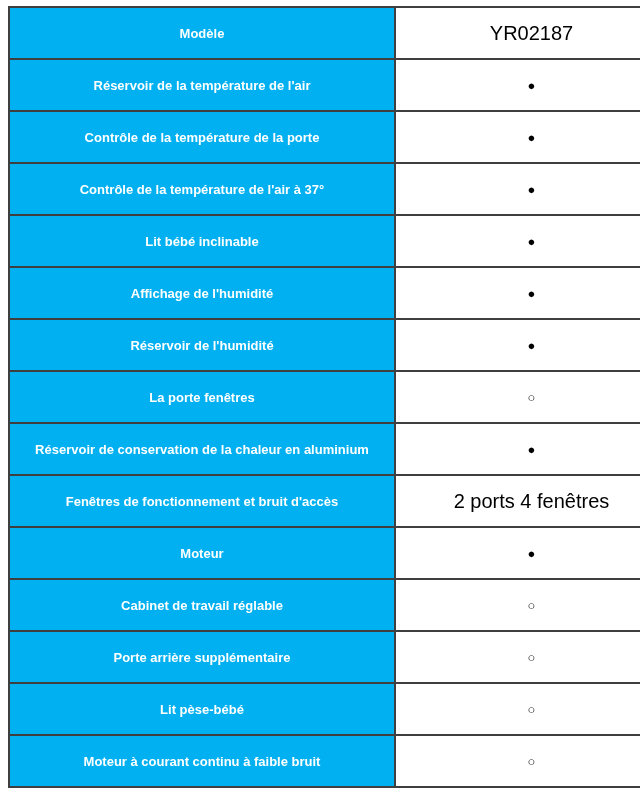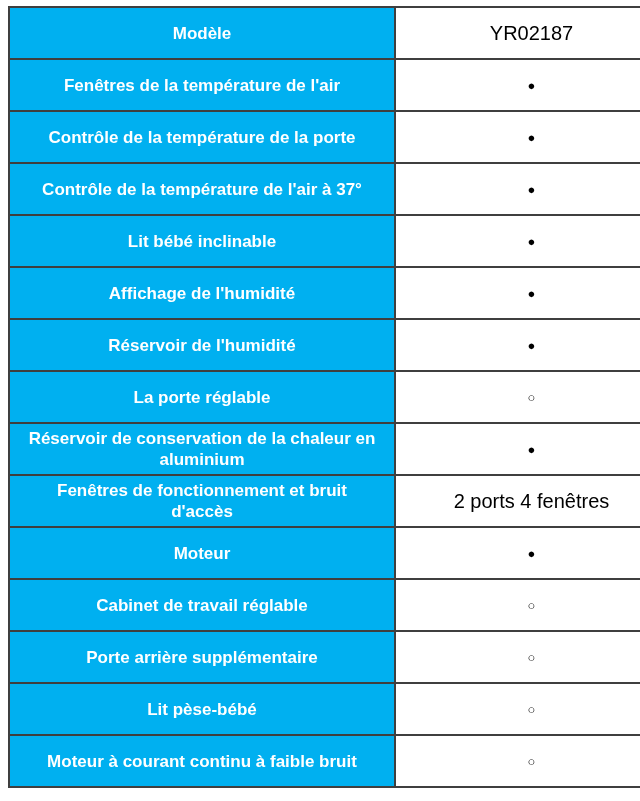--- a/index.html
+++ b/index.html
@@ -29,21 +29,21 @@
     text-align: center;
   }
   table.spec-table tr {
     height: 52px;
   }
   td.feature {
     width: 348px;
     background: #00b0f0;
     color: #ffffff;
     font-weight: bold;
-    font-size: 17px;
+    font-size: 13px;
     line-height: 21px;
     padding: 4px 18px;
   }
   td.value {
     width: 271px;
     background: #ffffff;
     color: #000000;
     font-size: 20px;
     padding: 0;
   }
@@ -56,21 +56,21 @@
 <body>
 
 <div class="page">
   <table class="spec-table">
     <tbody>
       <tr>
         <td class="feature">Modèle</td>
         <td class="value">YR02187</td>
       </tr>
       <tr>
-        <td class="feature">Fenêtres de la température de l'air</td>
+        <td class="feature">Réservoir de la température de l'air</td>
         <td class="value val-dot">●</td>
       </tr>
       <tr>
         <td class="feature">Contrôle de la température de la porte</td>
         <td class="value val-dot">●</td>
       </tr>
       <tr>
         <td class="feature">Contrôle de la température de l'air à 37°</td>
         <td class="value val-dot">●</td>
       </tr>
@@ -80,21 +80,21 @@
       </tr>
       <tr>
         <td class="feature">Affichage de l'humidité</td>
         <td class="value val-dot">●</td>
       </tr>
       <tr>
         <td class="feature">Réservoir de l'humidité</td>
         <td class="value val-dot">●</td>
       </tr>
       <tr>
-        <td class="feature">La porte réglable</td>
+        <td class="feature">La porte fenêtres</td>
         <td class="value val-dot">○</td>
       </tr>
       <tr>
         <td class="feature">Réservoir de conservation de la chaleur en aluminium</td>
         <td class="value val-dot">●</td>
       </tr>
       <tr>
         <td class="feature">Fenêtres de fonctionnement et bruit d'accès</td>
         <td class="value">2 ports 4 fenêtres</td>
       </tr>

